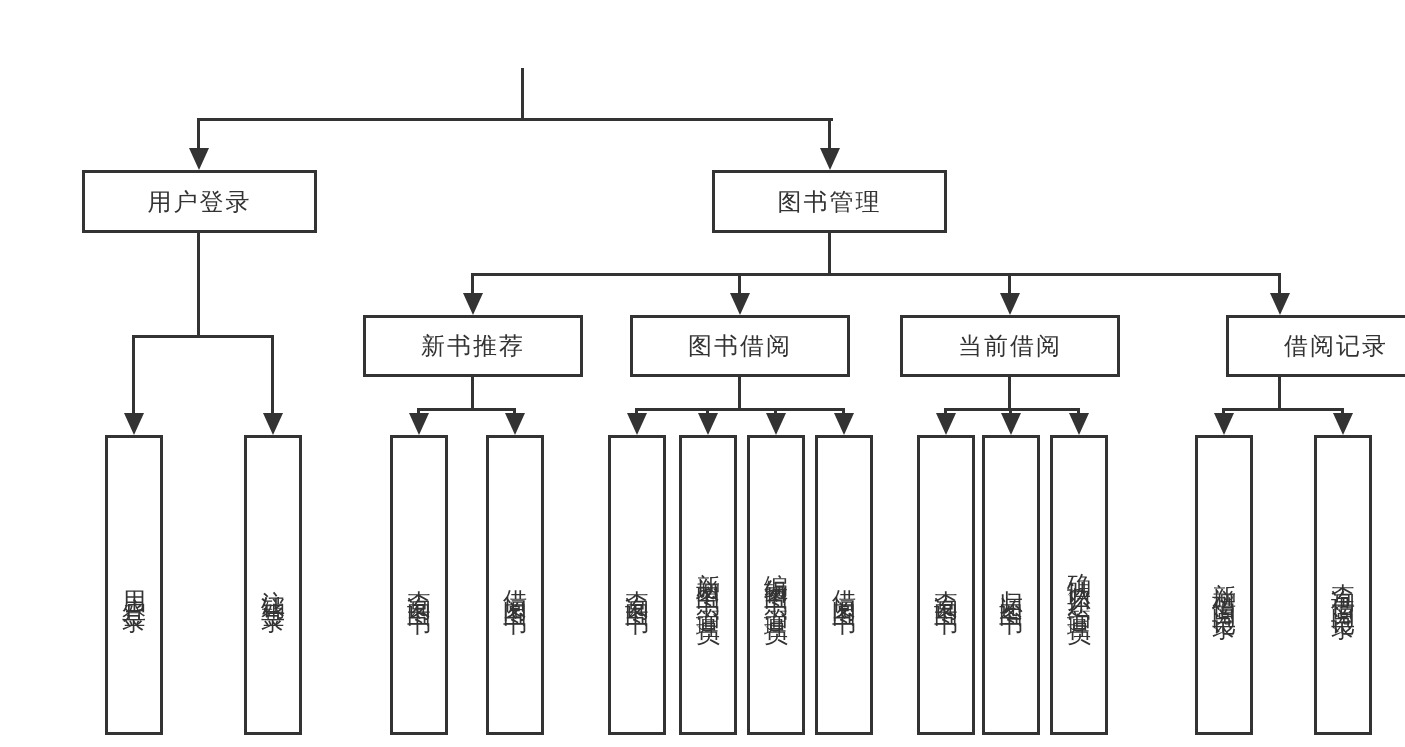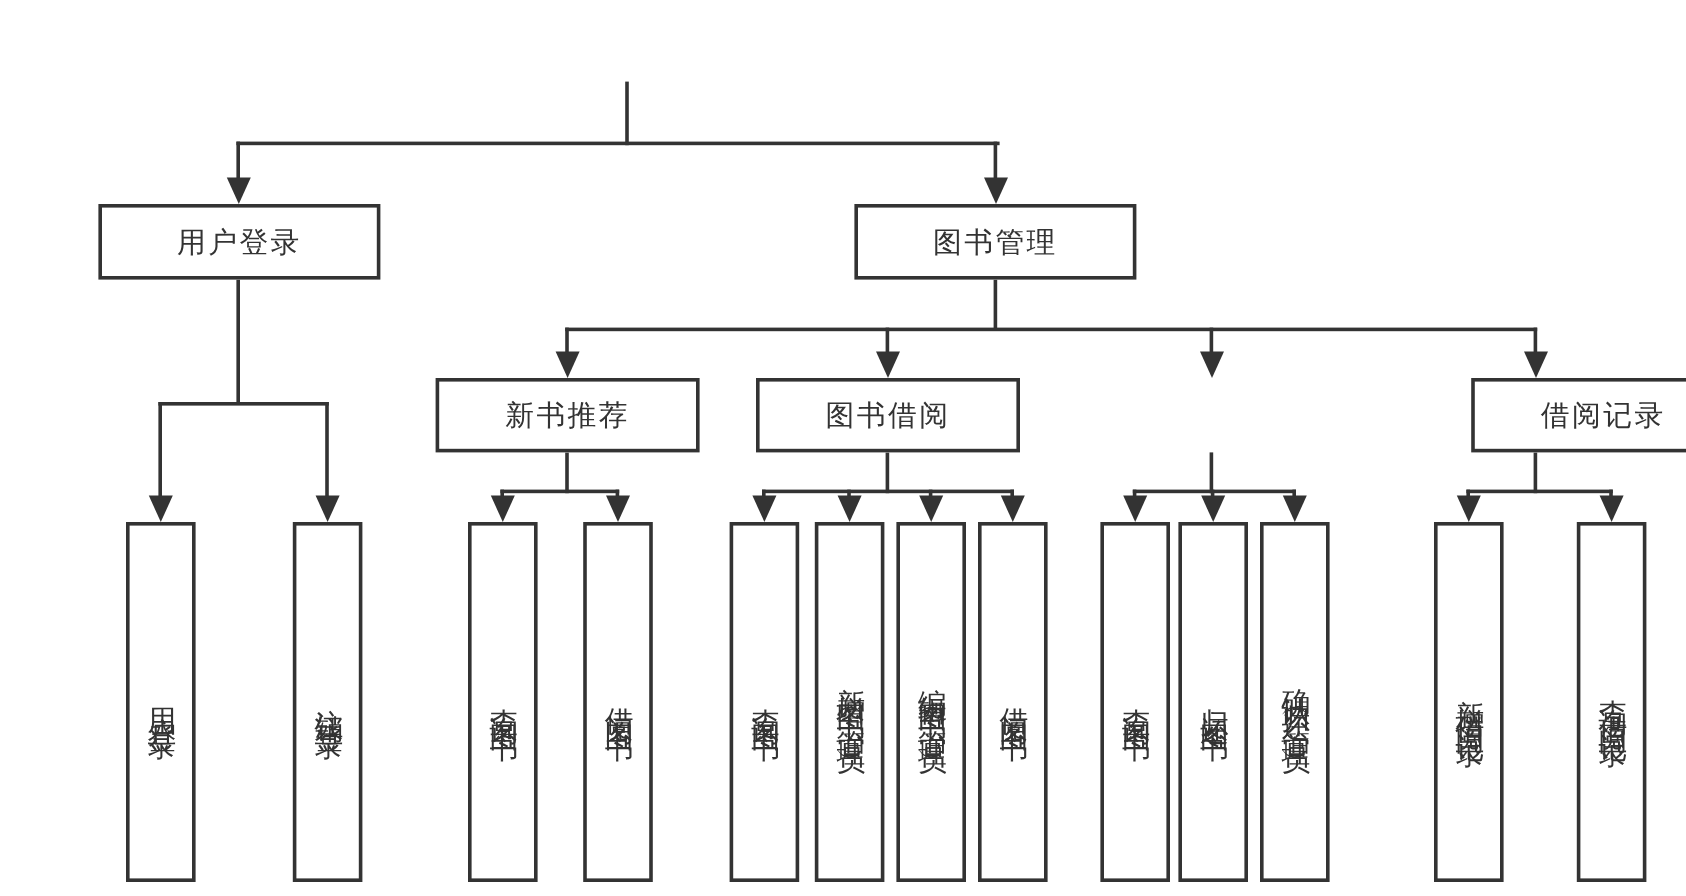--- a/index.html
+++ b/index.html
@@ -125,20 +125,23 @@
   <div class="node h" style="left:712px; top:170px; width:235px; height:63px;">
     <span>图书管理</span>
   </div>
 
   <div class="node h" style="left:363px; top:315px; width:220px; height:62px;">
     <span>新书推荐</span>
   </div>
   <div class="node h" style="left:630px; top:315px; width:220px; height:62px;">
     <span>图书借阅</span>
   </div>
+  <div class="node h" style="left:900px; top:315px; width:220px; height:62px;">
+    <span>当前借阅</span>
+  </div>
   <div class="node h" style="left:1226px; top:315px; width:220px; height:62px;">
     <span>借阅记录</span>
   </div>
 
   <div class="node v" style="left:105px; top:435px; width:58px; height:300px;">
     <span class="vtext">用户登录</span>
   </div>
   <div class="node v" style="left:244px; top:435px; width:58px; height:300px;">
     <span class="vtext">注销登录</span>
   </div>

